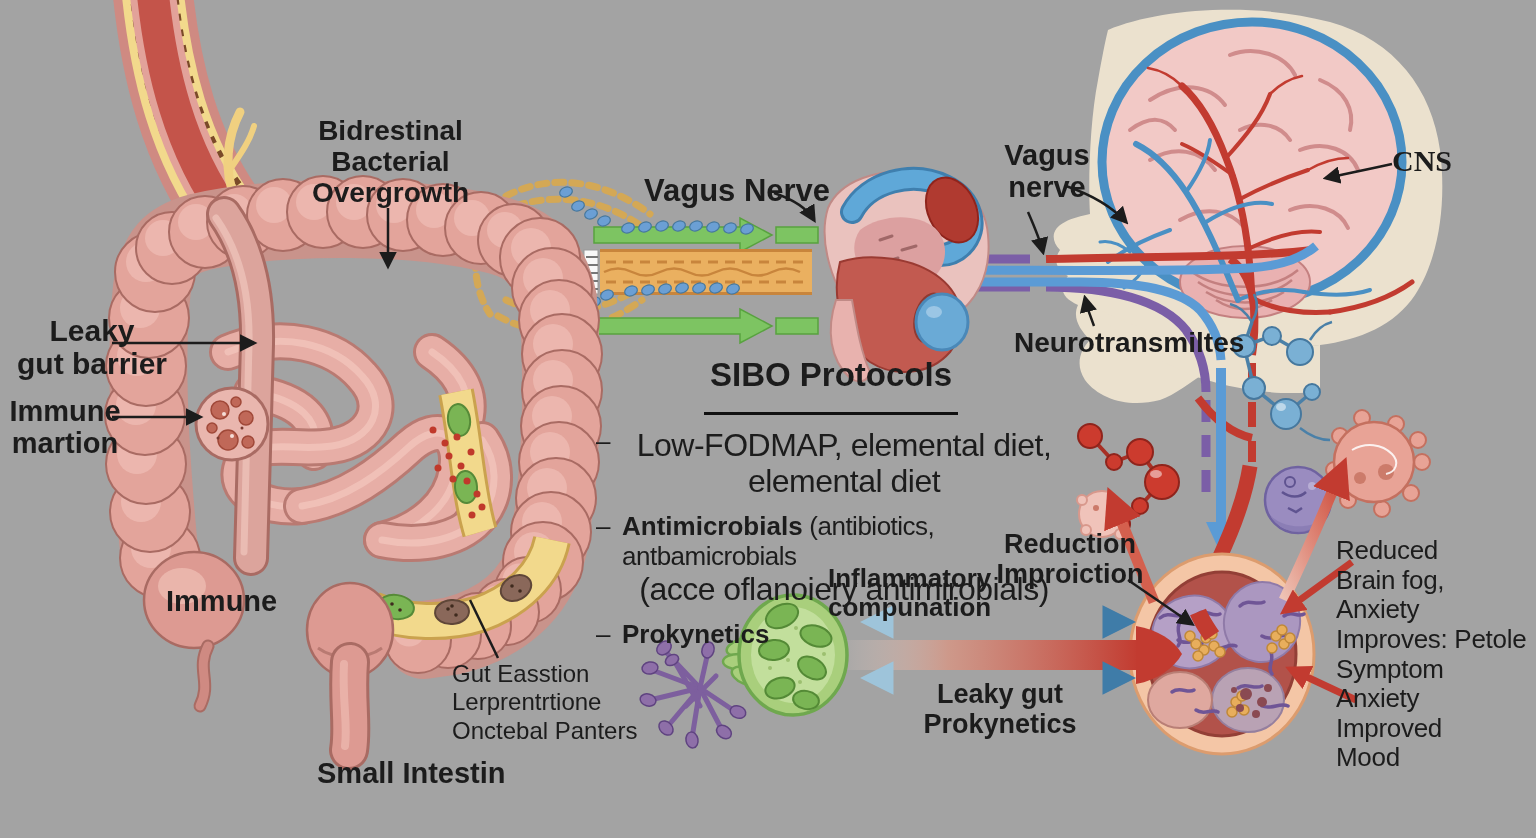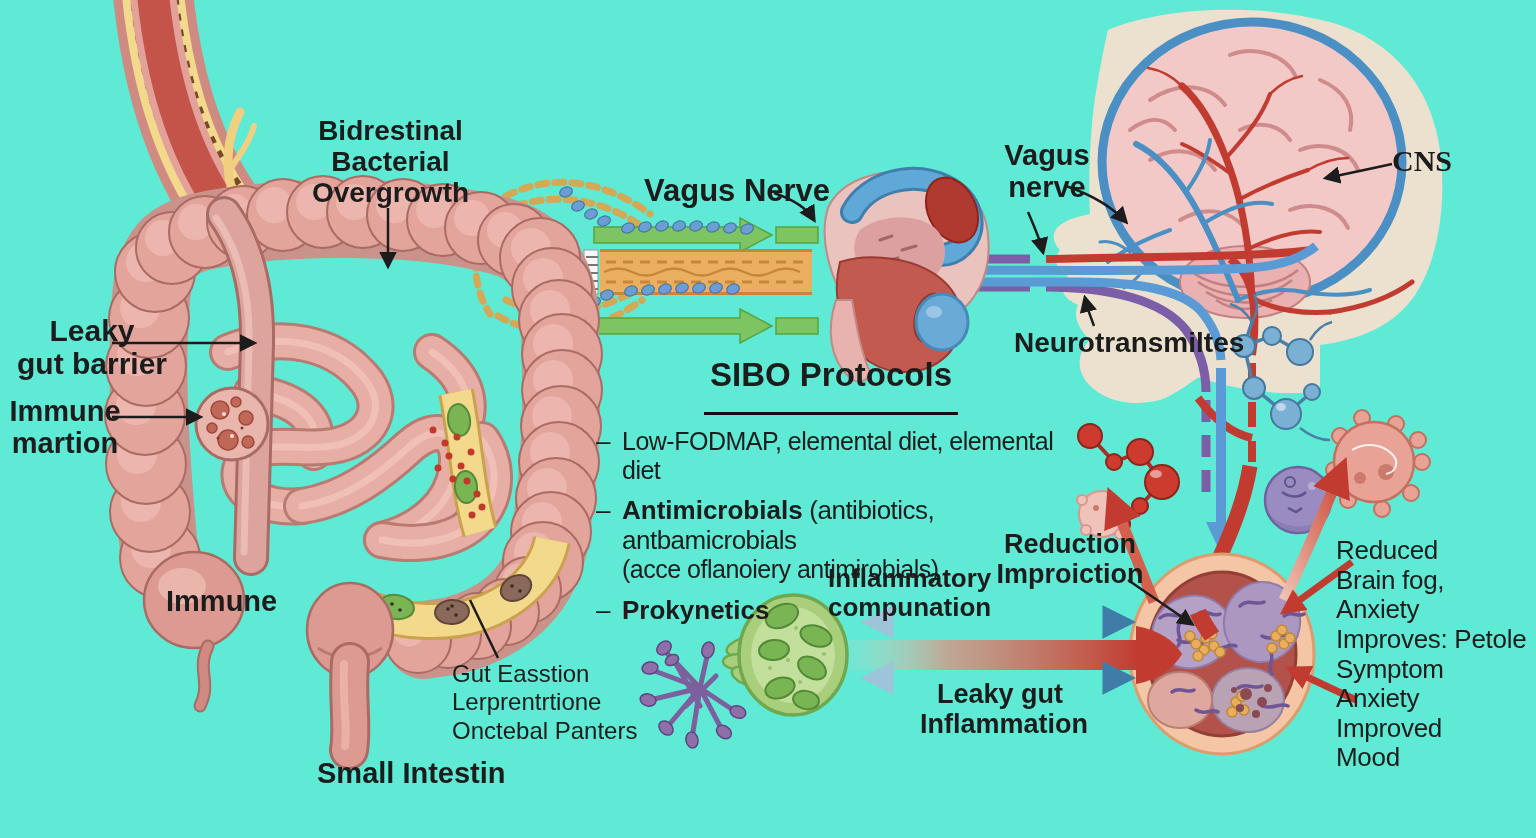--- a/index.html
+++ b/index.html
@@ -1,16 +1,16 @@
 <!DOCTYPE html>
 <html><head>
 <meta charset="utf-8">
 <style>
   html,body{margin:0;padding:0;background:#fff;}
-  #stage{position:relative;width:1536px;height:838px;background:#5eead4;overflow:hidden;
+  #stage{position:relative;width:1536px;height:838px;background:#a3a3a3;overflow:hidden;
          font-family:"Liberation Sans",sans-serif;color:#1c1c1c;}
   #art{position:absolute;left:0;top:0;}
   .lbl{position:absolute;white-space:pre-line;font-weight:700;line-height:1.1;color:#1c1c1c;}
   .lbl-overgrowth{left:278px;top:116px;width:225px;text-align:center;font-size:28px;}
   .lbl-leaky{left:2px;top:314px;width:180px;text-align:center;font-size:30px;}
   .lbl-immune-martion{left:0;top:396px;width:130px;text-align:center;font-size:29px;}
   .lbl-immune{left:166px;top:586px;font-size:29px;}
   .lbl-gut-section{left:452px;top:660px;font-size:24px;font-weight:400;line-height:1.18;}
   .lbl-small-intestine{left:290px;top:758px;font-size:29px;margin-left:27px;}
   .lbl-vagus-mid{left:644px;top:174px;font-size:31px;}
@@ -22,21 +22,21 @@
   .lbl-leaky-inflammation{left:920px;top:680px;width:160px;text-align:center;font-size:27px;}
   .lbl-outcomes{left:1336px;top:536px;font-size:26px;font-weight:400;line-height:1.14;letter-spacing:-0.3px;}
   .protocols{position:absolute;left:596px;top:356px;width:470px;}
   .p-title-row{text-align:center;}
   .p-title{display:inline-block;font-size:33px;font-weight:700;border-bottom:3.5px solid #111;
            padding:0 6px 18px 6px;}
   .p-item{display:flex;gap:10px;margin-top:12px;font-size:26px;line-height:1.14;}
   .p-dash{width:16px;flex:0 0 16px;font-weight:400;}
   .b{font-weight:700;}
   .r{font-weight:400;letter-spacing:-0.5px;margin-top:45px;}
-  .p-detail{font-weight:400;font-size:25px;letter-spacing:-0.5px;}
+  .p-detail{font-weight:400;font-size:32px;letter-spacing:-0.5px;text-align:center;}
   .p-detail:empty{display:none;}
 </style>
 </head>
 <body>
 
 <div id="stage">
 
 <svg id="art" width="1536" height="838" viewBox="0 0 1536 838">
   <defs>
     <marker id="mBlk" viewBox="0 0 10 10" refX="8" refY="5" markerWidth="7" markerHeight="7" orient="auto-start-reverse">
@@ -616,21 +616,21 @@
 <div class="lbl lbl-vagus-mid">Vagus Nerve</div>
 <div class="lbl lbl-vagus-head">Vagus
 nerve</div>
 <div class="lbl lbl-cns">CNS</div>
 <div class="lbl lbl-neuro">Neurotransmiltes</div>
 <div class="lbl lbl-reduction">Reduction
 Improiction</div>
 <div class="lbl lbl-inflammatory">Inflammatory
 compunation</div>
 <div class="lbl lbl-leaky-inflammation">Leaky gut
-Inflammation</div>
+Prokynetics</div>
 <div class="lbl lbl-outcomes">Reduced
 Brain fog,
 Anxiety
 Improves: Petole
 Symptom
 Anxiety
 Improved
 Mood</div>
 
 <div class="protocols">

